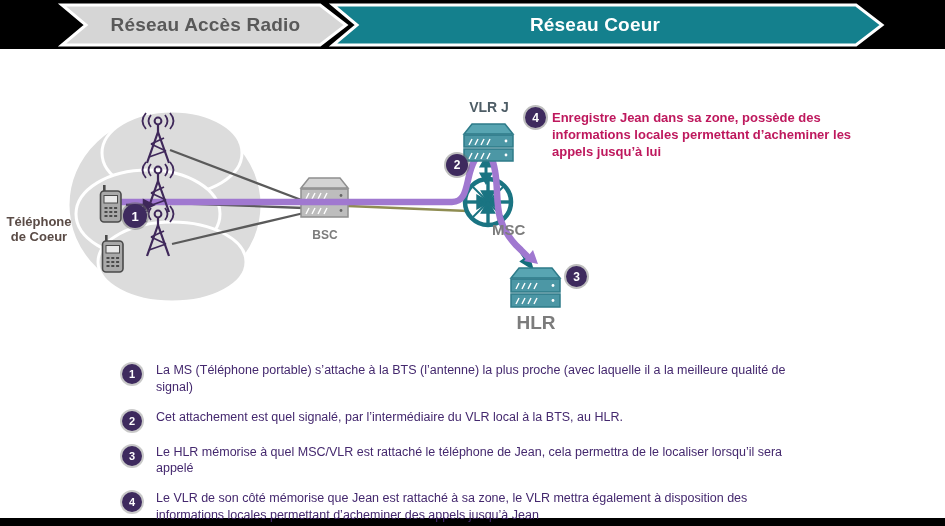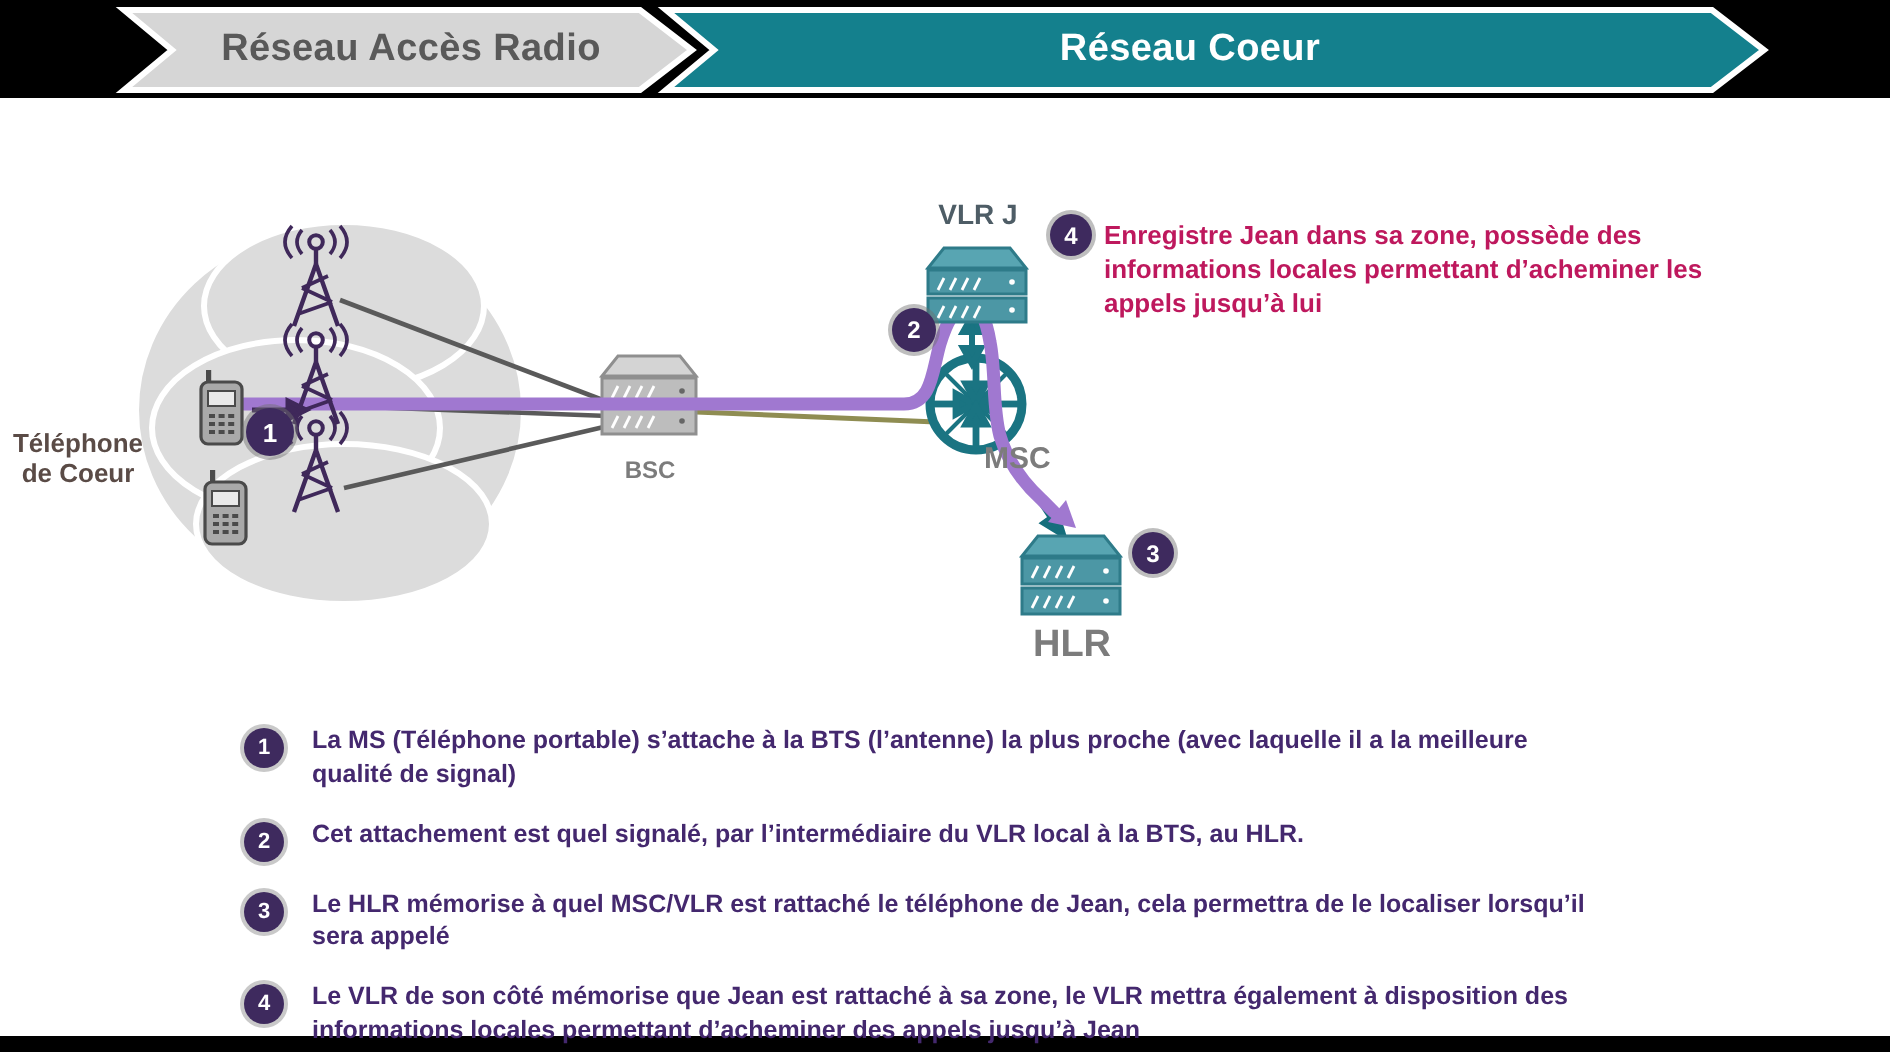--- a/index.html
+++ b/index.html
@@ -31,21 +31,21 @@
   .note.n4{left:552px;top:110px;width:318px;color:#be185d;font-size:13px;line-height:1.3;}
   .note.n3{left:592px;top:283px;color:#7C55C9;font-size:13.5px;white-space:nowrap;}
   .steps{position:absolute;left:122px;top:362px;width:690px;}
   .step{display:flex;gap:14px;margin-bottom:13px;}
   .step-badge{
     flex:0 0 auto;width:20px;height:20px;margin-top:2px;border-radius:50%;
     background:#3E2A5E;color:#fff;font-size:11px;font-weight:bold;
     display:flex;align-items:center;justify-content:center;
     box-shadow:0 0 0 2px rgba(120,120,120,.4);
   }
-  .step-text{color:#44286E;font-size:12.5px;font-weight:bold;line-height:1.34;width:645px;}
+  .step-text{color:#44286E;font-size:12.5px;font-weight:normal;line-height:1.34;width:645px;}
 </style>
 </head>
 <body>
 
 <div class="stage">
 
   <svg width="945" height="526" viewBox="0 0 945 526">
     <defs>
       <g id="ant" stroke="#3F285A" stroke-width="2.2" fill="none">
         <path d="M -11 0 L 0 -31 L 11 0"></path>

